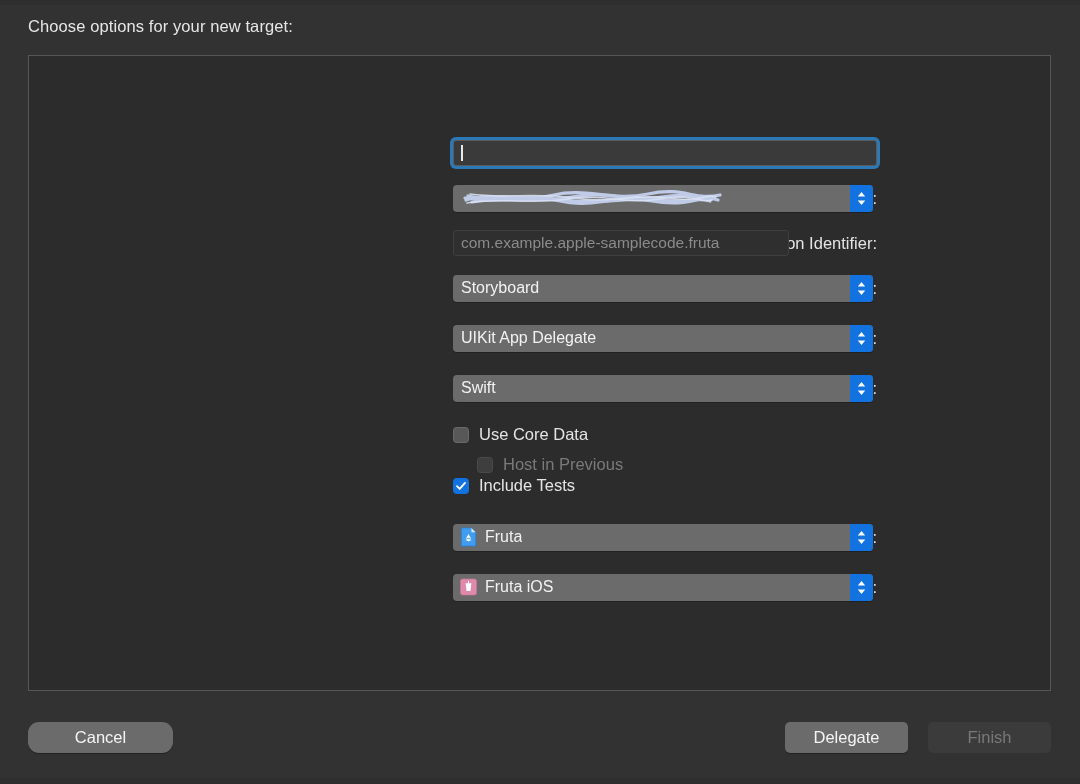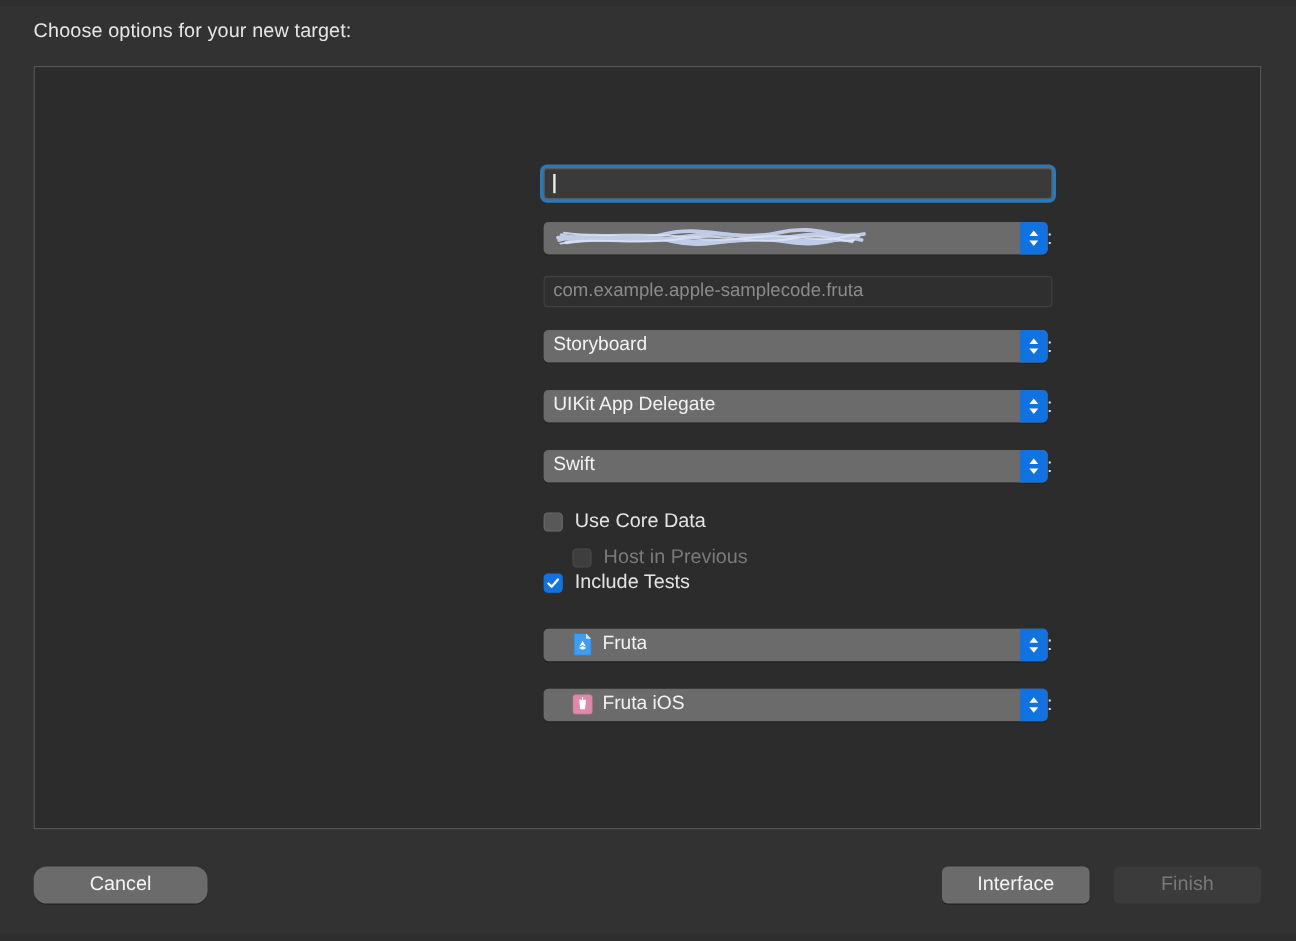--- a/index.html
+++ b/index.html
@@ -91,21 +91,21 @@
     background: #e9e9e9;
     margin-left: 2px;
   }
   .textfield-value {
     font-size: 15.5px;
     color: #e9e9e9;
   }
 
   
   .textfield-ro {
-    width: 424px;
+    width: 336px;
     height: 26px;
     background: #2f2f2f;
     border: 1px solid #3f3f3f;
     border-radius: 3px;
     box-sizing: border-box;
     display: flex;
     align-items: center;
     padding: 0 7px;
   }
   .textfield-ro span {
@@ -157,21 +157,21 @@
   .redacted .scribble { display: block; }
 
   
   .item-icon {
     width: 17px;
     height: 20px;
     margin-right: 8px;
     flex: 0 0 auto;
     display: block;
   }
-  .popup.with-icon { padding-left: 24px; }
+  .popup.with-icon { padding-left: 7px; }
 
   
   .checkrow {
     position: absolute;
     display: flex;
     align-items: center;
   }
   .cbox {
     width: 16px;
     height: 16px;
@@ -397,21 +397,21 @@
       </div>
     </div>
 
   </div>
 
   <div class="btn normal" style="left:28px; top:722px; width:145px;border-radius:11px;">
     <span>Cancel</span>
   </div>
 
   <div class="btn normal" style="left:785px; top:722px; width:123px;">
-    <span>Interface</span>
+    <span>Delegate</span>
   </div>
 
   <div class="btn disabled" style="left:928px; top:722px; width:123px;">
     <span>Finish</span>
   </div>
 
   <div class="bottom-shade"></div>
 
 </div>
 

